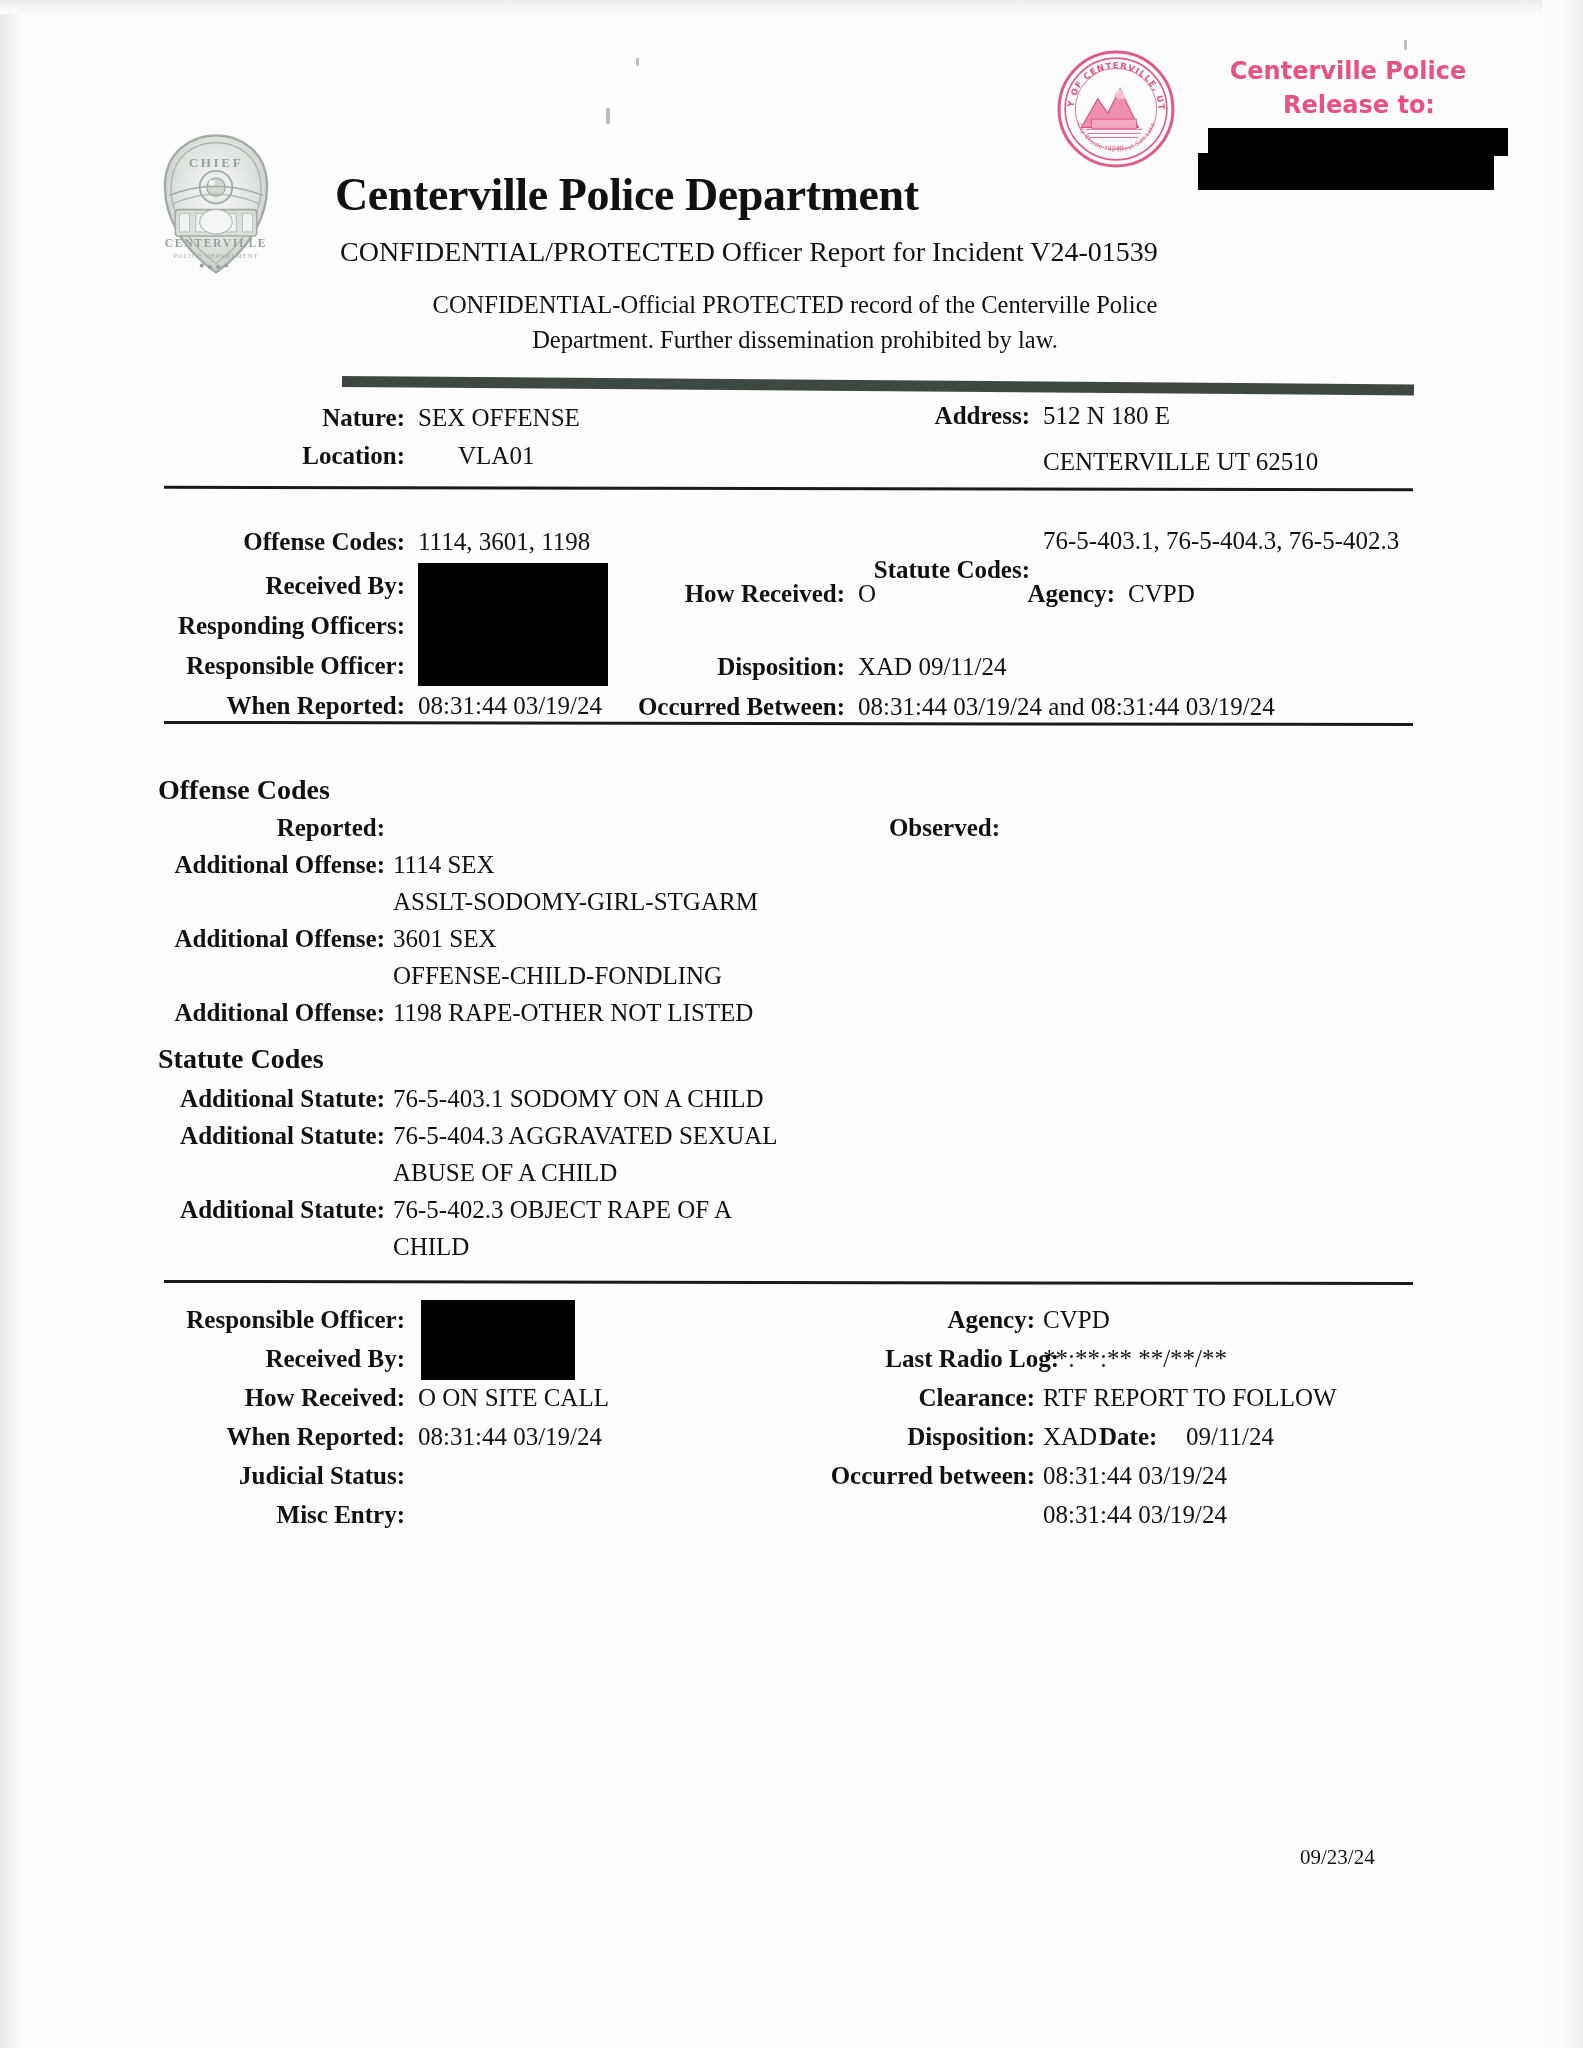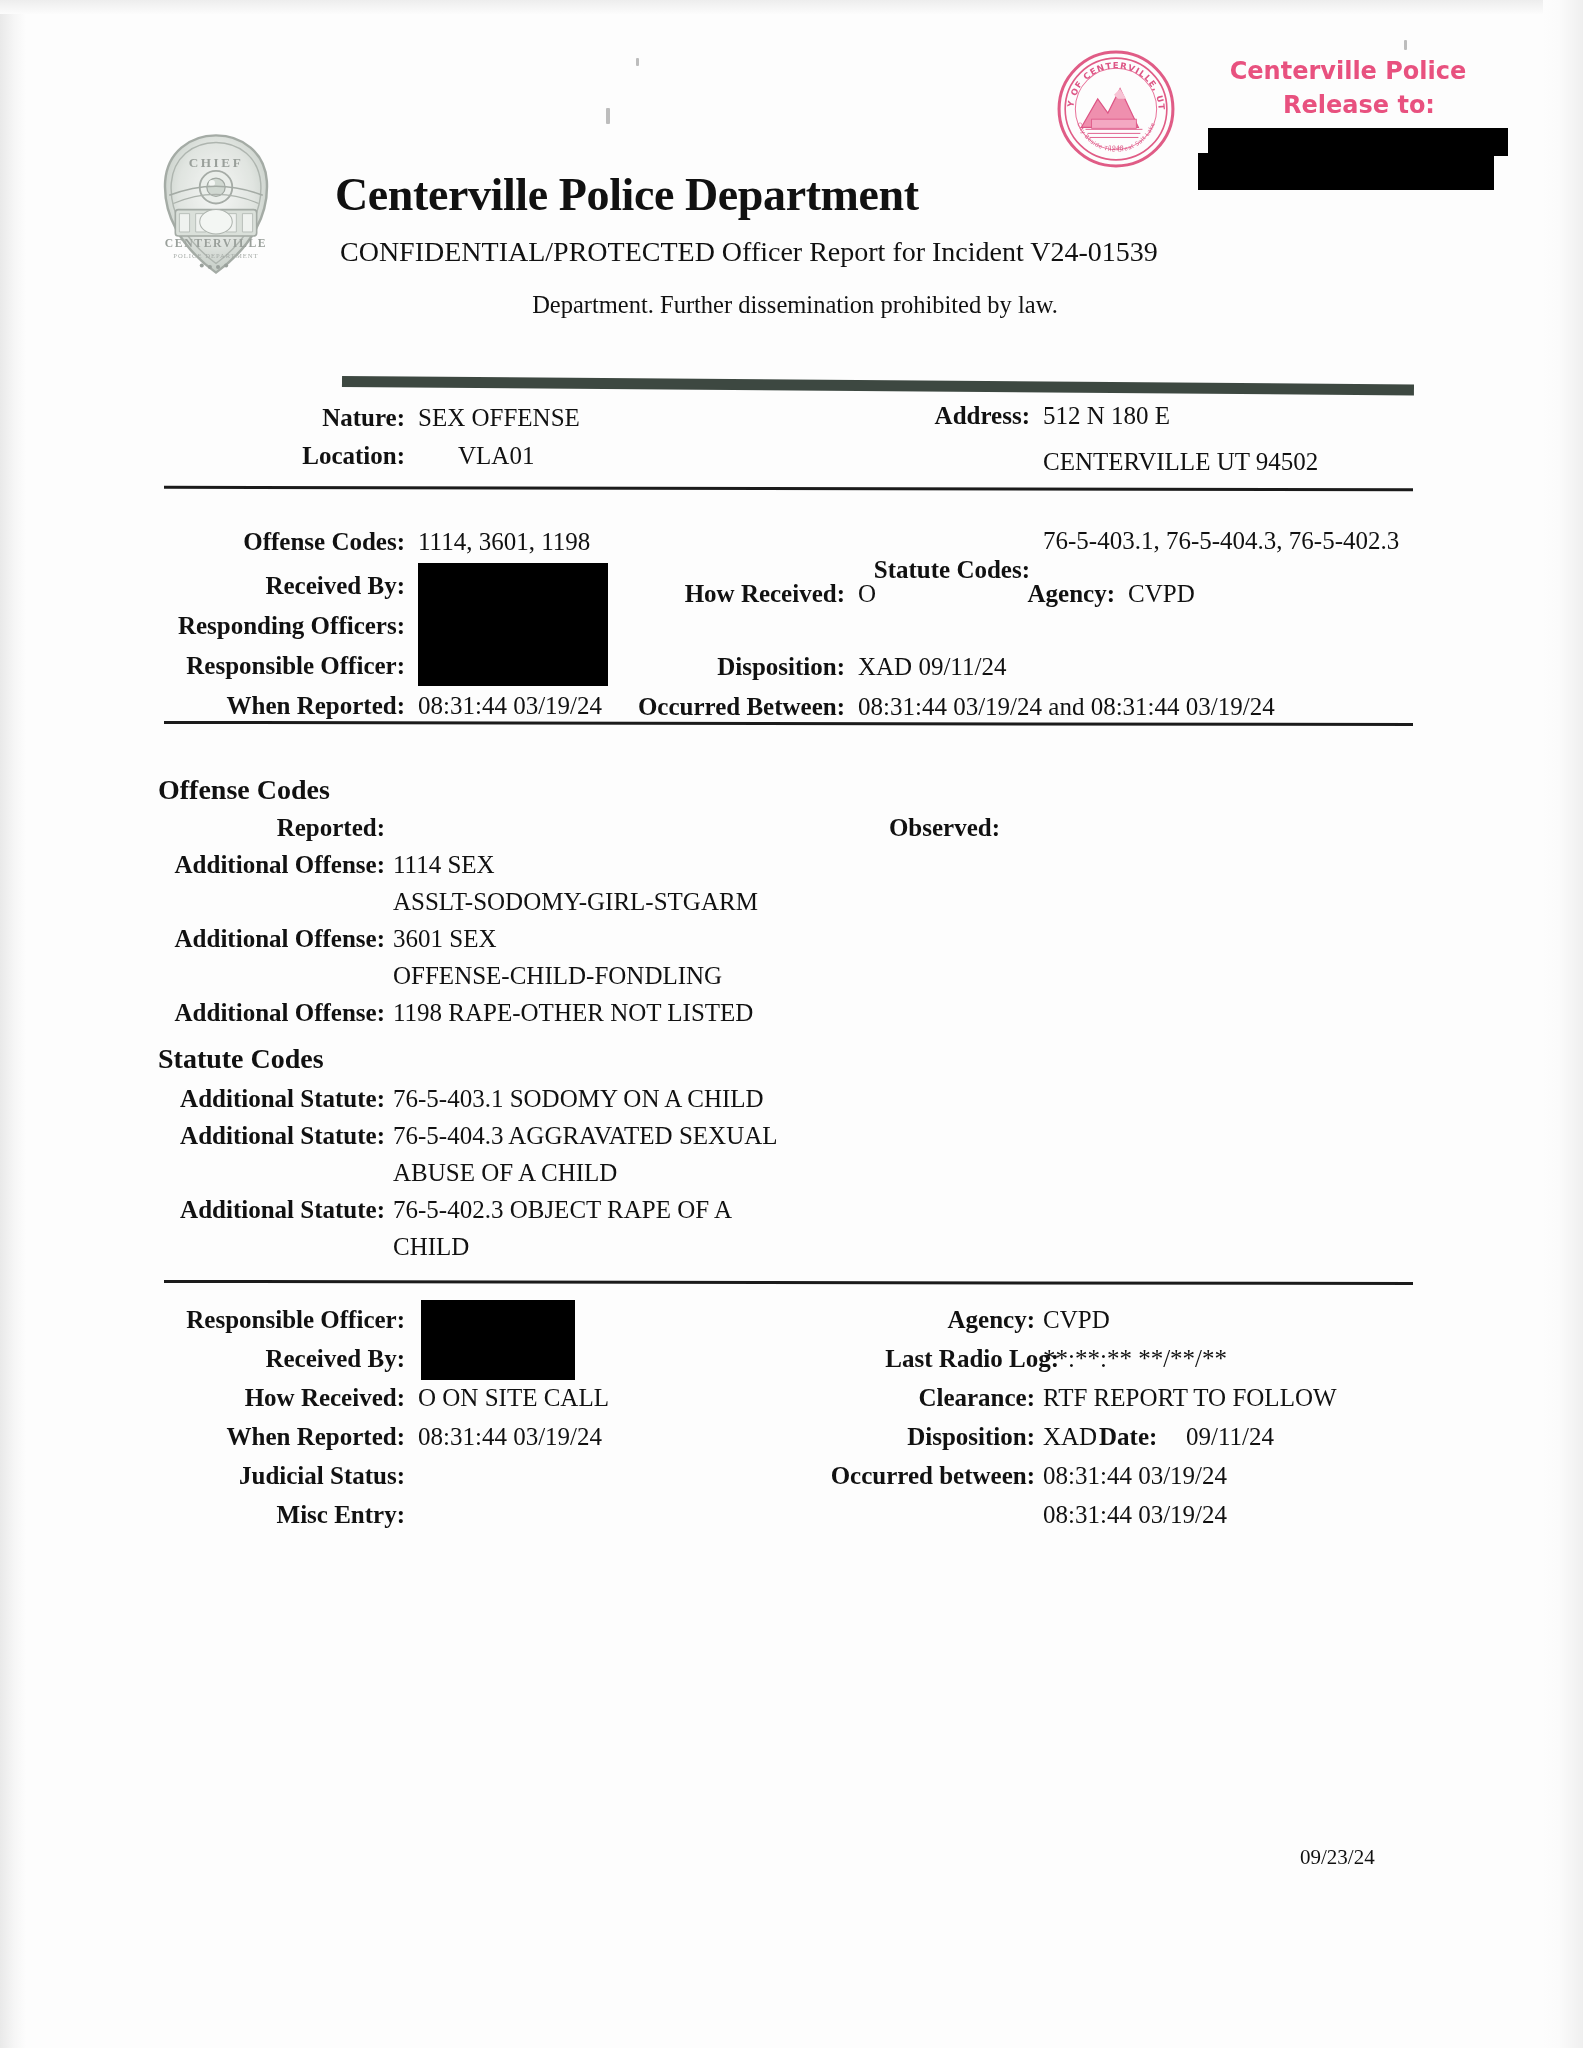--- a/index.html
+++ b/index.html
@@ -168,20 +168,21 @@
           <circle cx="54" cy="132.5" r="2"></circle>
         <circle cx="62" cy="132.5" r="2"></circle>
           <circle cx="70" cy="131" r="2"></circle>
       </g>
     </svg>
   </div>
 
   <div class="dept-title">Centerville Police Department</div>
   <div class="dept-sub">CONFIDENTIAL/PROTECTED Officer Report for Incident V24-01539</div>
   <div class="dept-conf">
+    <div>CONFIDENTIAL-Official PROTECTED record of the Centerville Police</div>
     <div>Department. Further dissemination prohibited by law.</div>
   </div>
 
   <div class="seal">
     <svg viewBox="0 0 120 120">
       <circle cx="60" cy="60" r="56" fill="none" stroke="#e05c86" stroke-width="3"></circle>
       <circle cx="60" cy="60" r="50" fill="none" stroke="#e05c86" stroke-width="1.6"></circle>
       <circle cx="60" cy="60" r="40" fill="none" stroke="#e8739a" stroke-width="1"></circle>
       <defs>
         <path id="arcTop" d="M 18 62 A 42 42 0 0 1 102 62"></path>
@@ -215,21 +216,21 @@
   <div class="rule-thick"></div>
 
   <div class="lblcol" style="left:170px;top:404px;width:235px;">Nature:</div>
   <div class="valcol" style="left:418px;top:404px;">SEX OFFENSE</div>
 
   <div class="lblcol" style="left:170px;top:442px;width:235px;">Location:</div>
   <div class="valcol" style="left:418px;top:442px;margin-left:40px;">VLA01</div>
 
   <div class="lblcol" style="left:700px;top:402px;width:330px;">Address:</div>
   <div class="valcol" style="left:1043px;top:402px;">512 N 180 E</div>
-  <div class="valcol" style="left:1043px;top:448px;">CENTERVILLE UT 94502</div>
+  <div class="valcol" style="left:1043px;top:448px;">CENTERVILLE UT 62510</div>
 
   <div class="rule rule-1"></div>
 
   <div class="lblcol" style="left:150px;top:528px;width:255px;">Offense Codes:</div>
   <div class="valcol" style="left:418px;top:528px;">1114, 3601, 1198</div>
 
   <div class="lblcol" style="left:150px;top:572px;width:255px;">Received By:</div>
   <div class="lblcol" style="left:150px;top:612px;width:255px;">Responding Officers:</div>
   <div class="lblcol" style="left:150px;top:652px;width:255px;">Responsible Officer:</div>
   <div class="redact" style="left:418px;top:563px;width:190px;height:123px;"></div>

